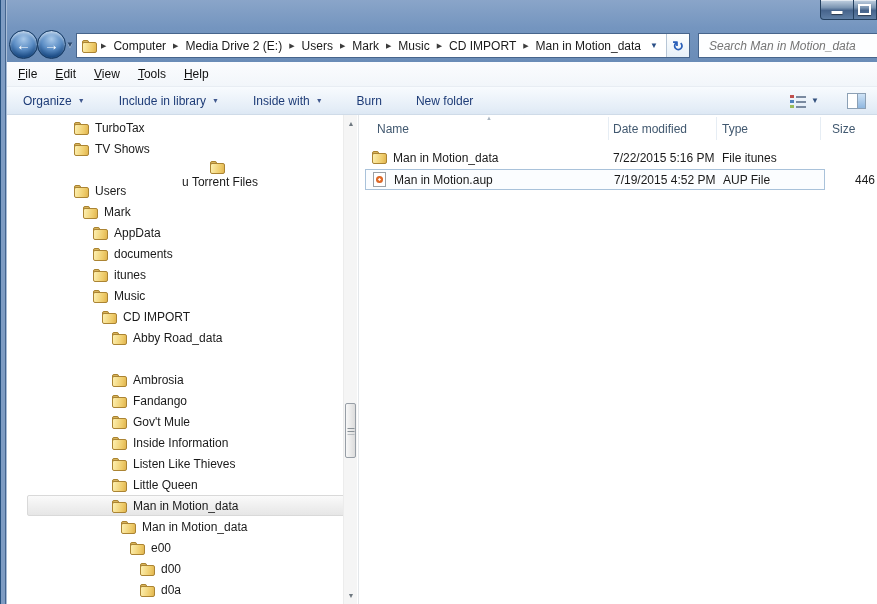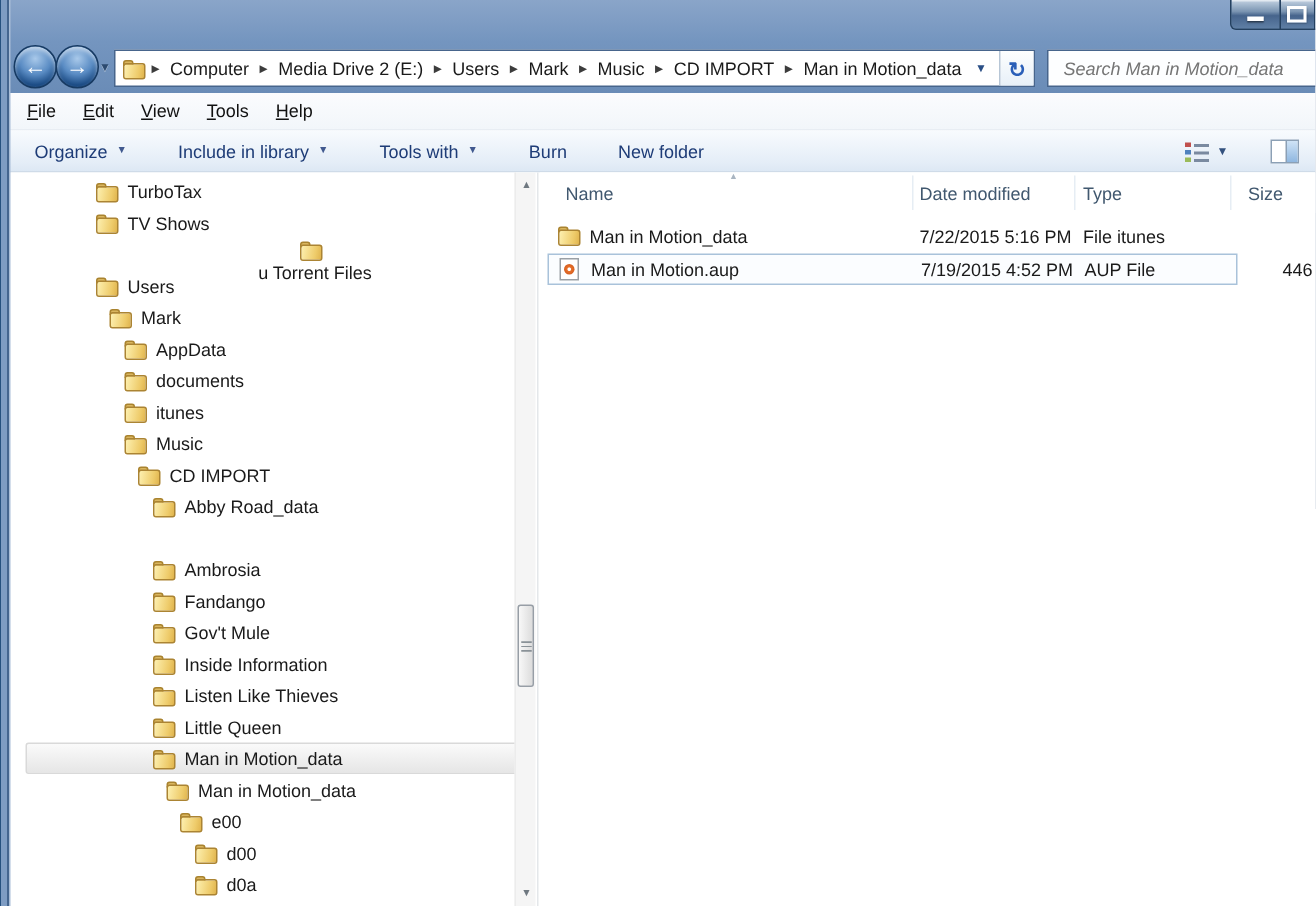--- a/index.html
+++ b/index.html
@@ -68,21 +68,21 @@
   .preview-glyph::after{content:"";position:absolute;right:0;top:0;width:8px;height:100%;
     background:linear-gradient(#cfe3f6,#8fb7e0);border-left:1px solid #8ca0b5;box-sizing:border-box;}
   .tbr-gap{width:18px;}
   
   #main{position:absolute;left:7px;top:115px;width:870px;height:489px;background:#fff;}
   
   #left-border{position:absolute;left:0;top:0;width:7px;height:604px;
     background:linear-gradient(to right,#26517f 0,#26517f 1px,#7e9cc3 1px,#7e9cc3 5px,#44658f 5px,#44658f 6px,#a9bdd7 6px);}
   
   #tree{position:absolute;left:0;top:0;width:338px;height:489px;overflow:hidden;}
-  .tree-row{position:absolute;left:10px;width:334px;height:21px;display:flex;align-items:center;
+  .tree-row{position:absolute;left:20px;width:334px;height:21px;display:flex;align-items:center;
     box-sizing:border-box;border:1px solid transparent;border-radius:2px;}
   .tree-row.sel{background:linear-gradient(#fafafa,#e6e6e6);border-color:#d9d9d9;}
   .tlabel{margin-left:6px;white-space:nowrap;}
   
   .folder{position:relative;width:15px;height:14px;flex:0 0 15px;}
   .folder::before{content:"";position:absolute;left:0;top:1px;width:7px;height:4px;
     background:#d9b55e;border:1px solid #a9832f;border-radius:2px 2px 0 0;box-sizing:border-box;}
   .folder::after{content:"";position:absolute;left:0;top:3px;width:15px;height:11px;
     background:linear-gradient(100deg,#fdf0b0,#eecb6a 70%,#e0b44e);
     border:1px solid #ab8433;border-radius:2px;box-sizing:border-box;}
@@ -197,21 +197,21 @@
     <div id="toolbar-left">
         <span class="tb-item">
           <span>Organize</span>
           <span class="dd">▼</span>
         </span>
         <span class="tb-item">
           <span>Include in library</span>
           <span class="dd">▼</span>
         </span>
         <span class="tb-item">
-          <span>Tools with</span>
+          <span>Inside with</span>
           <span class="dd">▼</span>
         </span>
         <span class="tb-item">
           <span>Burn</span>
         </span>
         <span class="tb-item">
           <span>New folder</span>
         </span>
       </div>
     <div id="toolbar-right">

